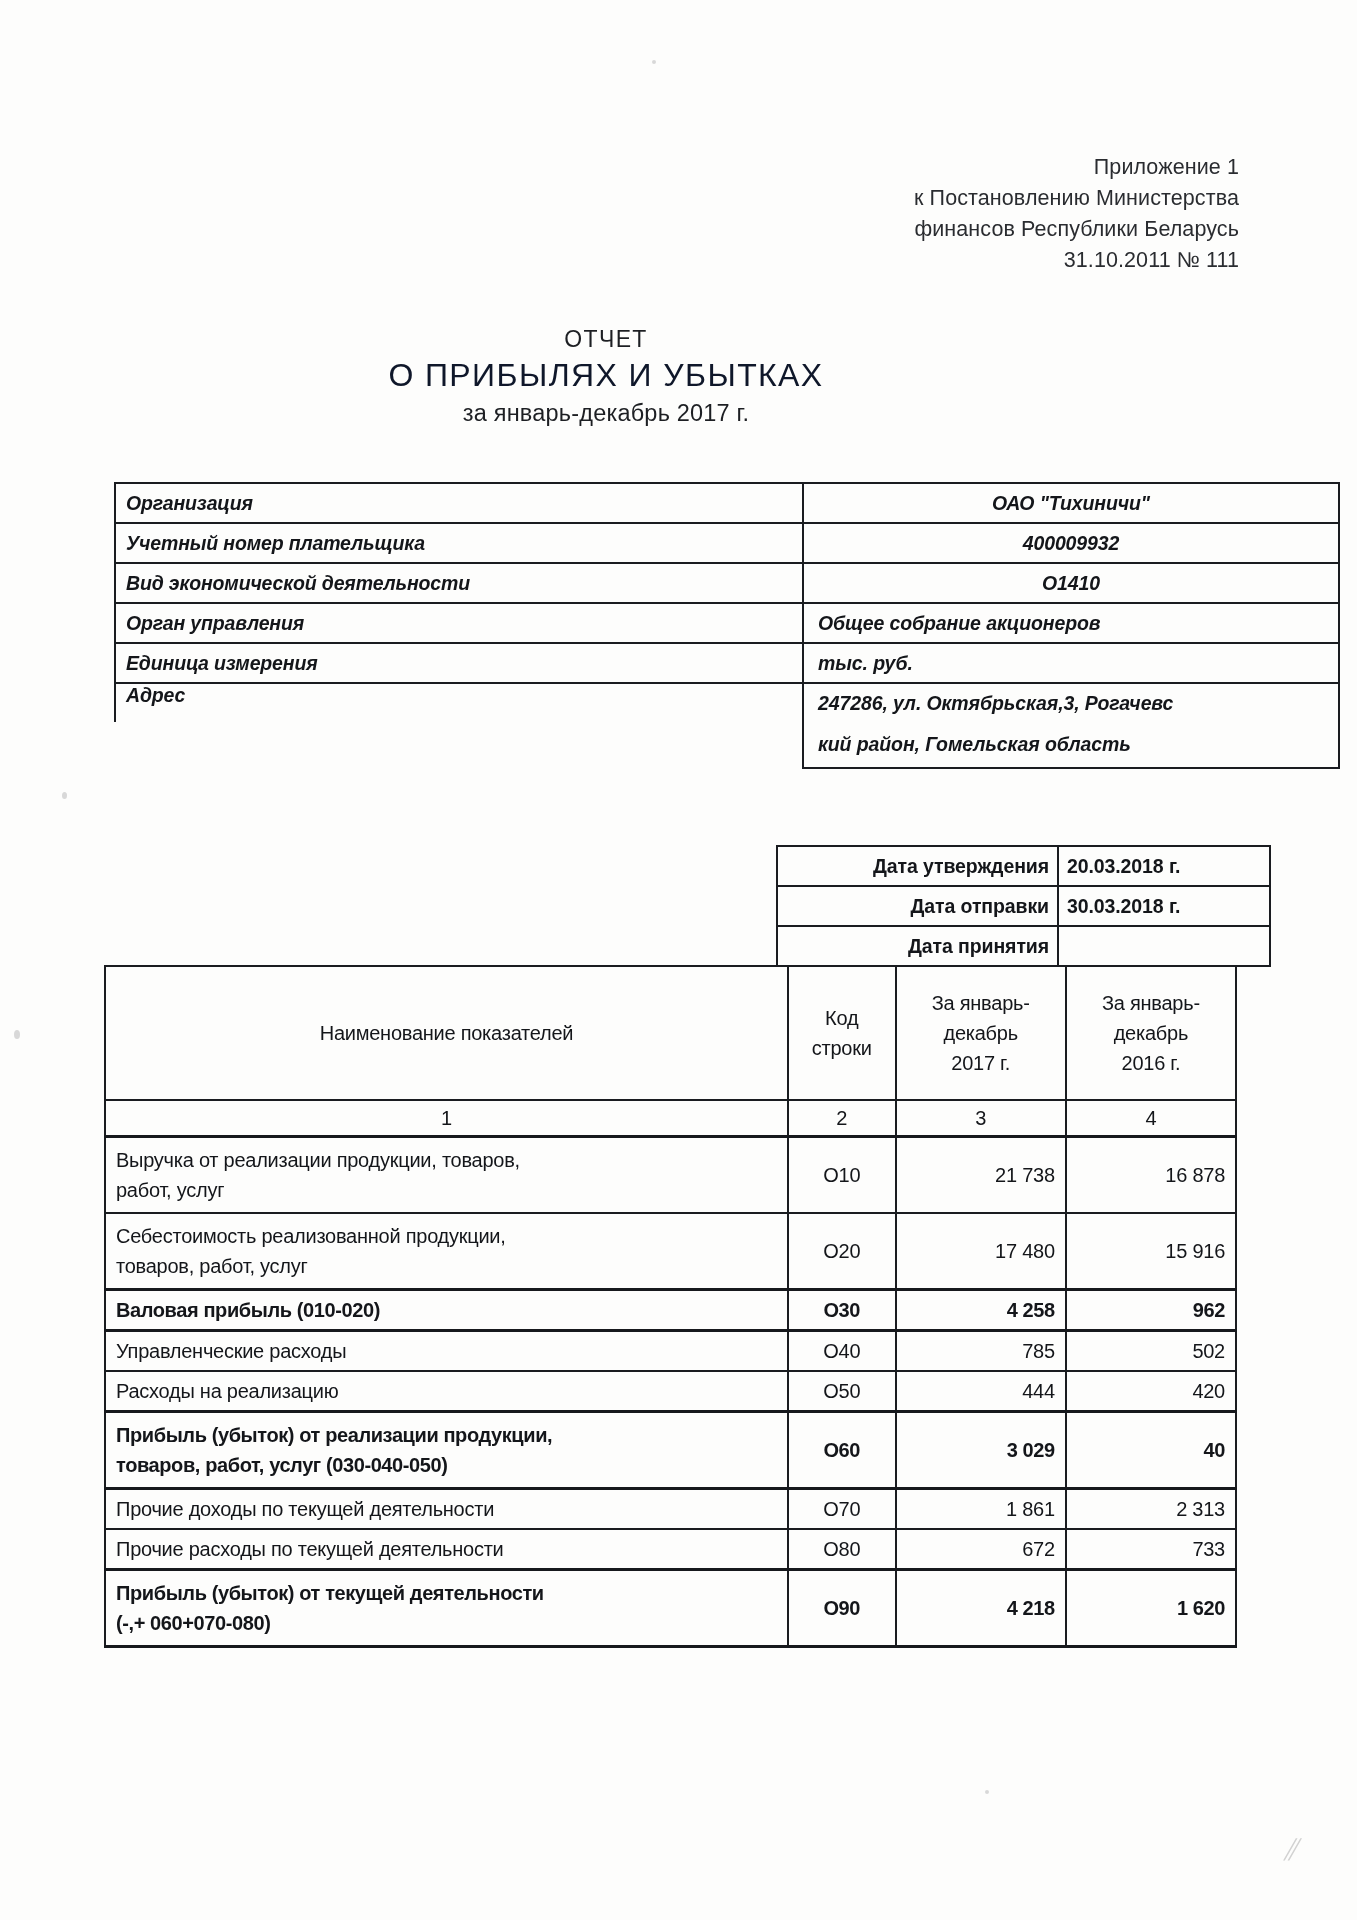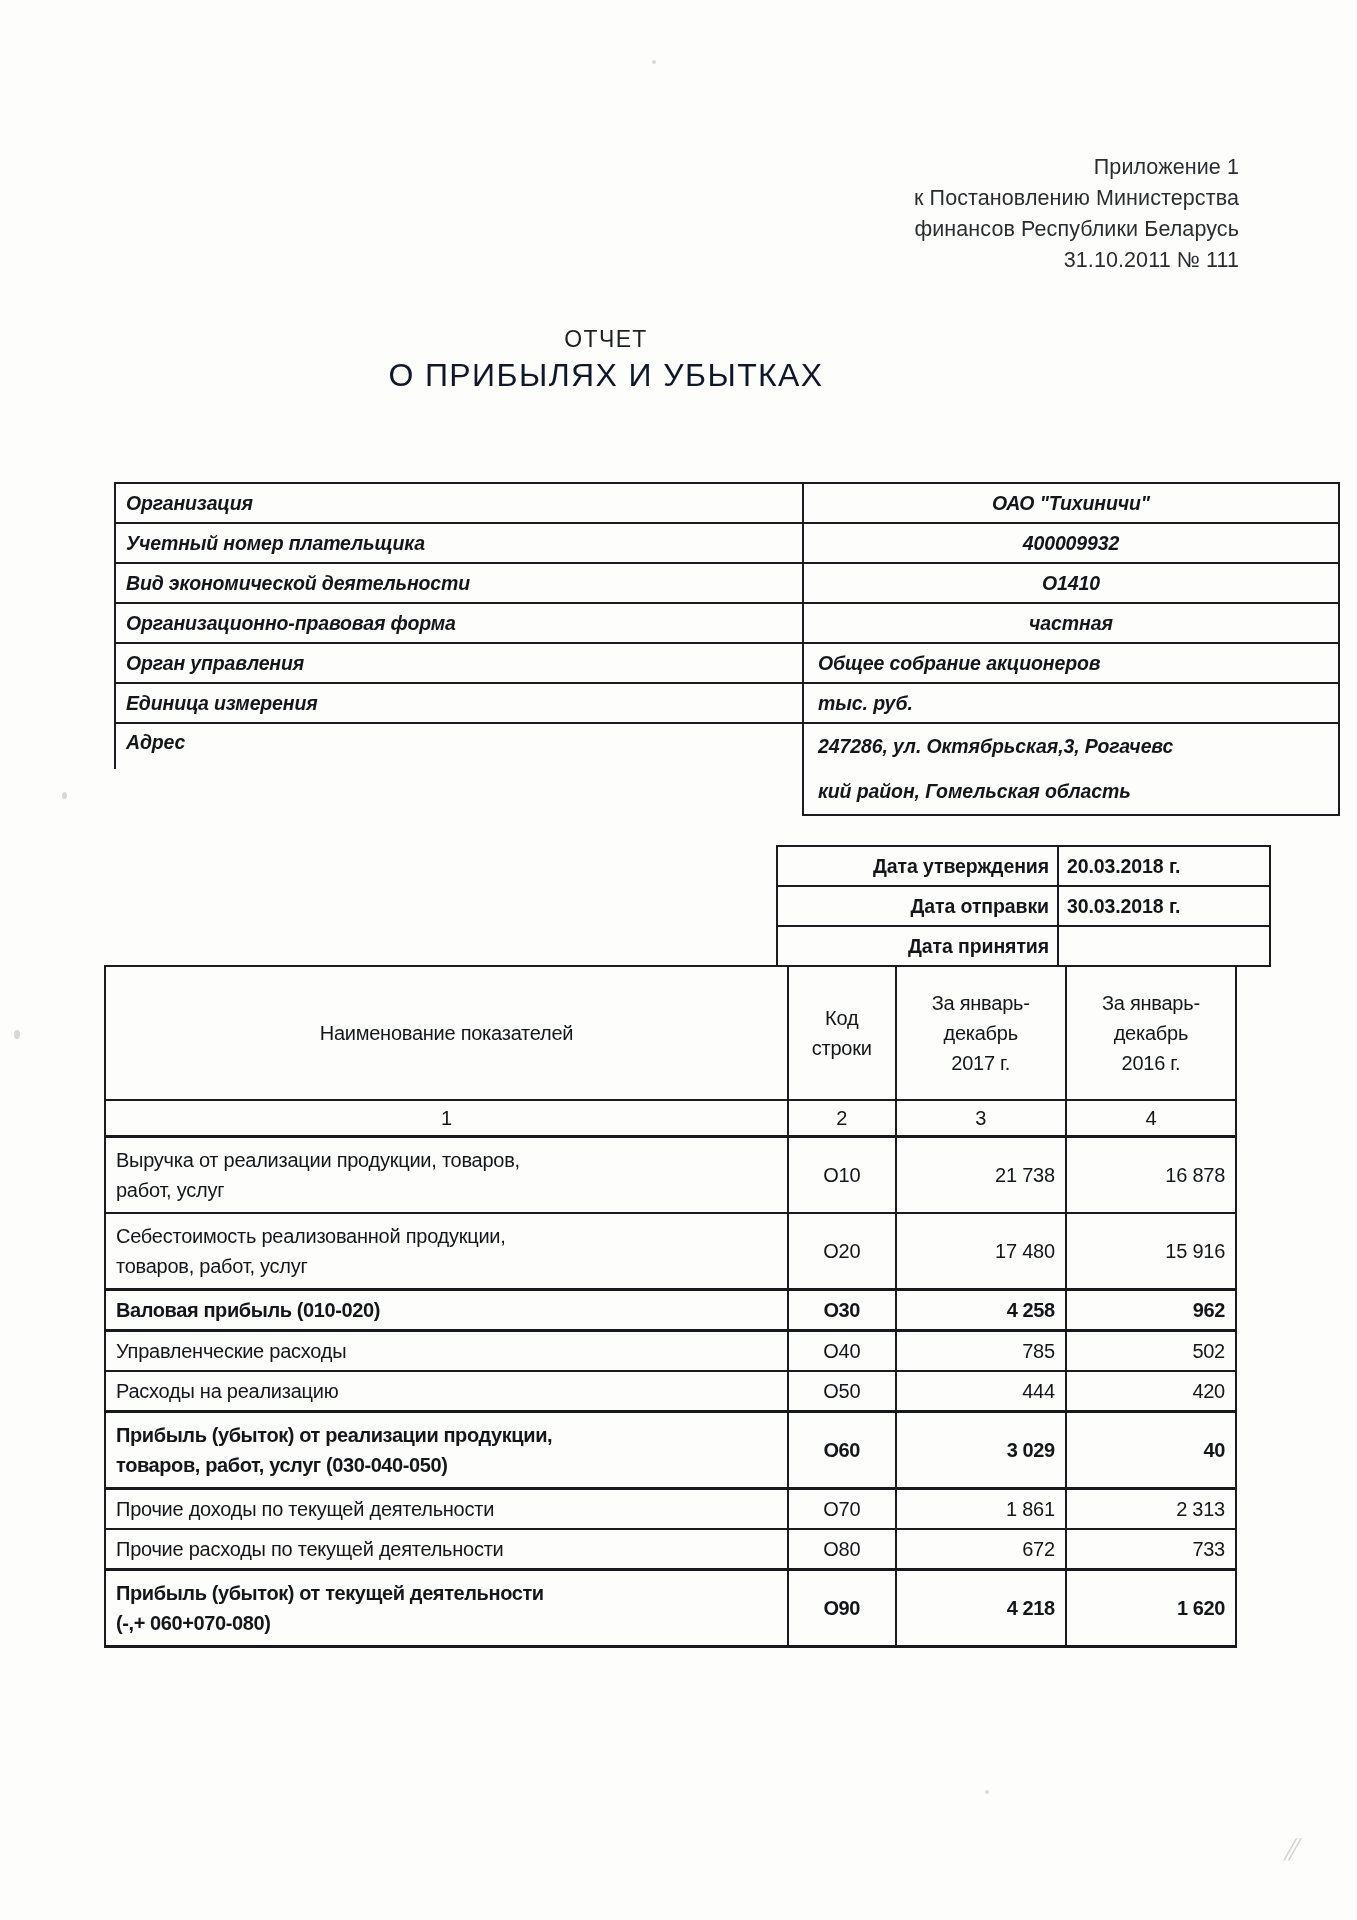--- a/index.html
+++ b/index.html
@@ -86,21 +86,21 @@
     height: 38px;
   }
   .info-table td.val {
     font-weight: bold;
     letter-spacing: -0.1px;
   }
   .val-center { text-align: center; }
   .val-left   { text-align: left; padding-left: 14px !important; }
   .no-top-border { border-top: none !important; }
   .no-bottom-border { border-bottom: none !important; }
-  .addr-row td.lbl { vertical-align: top; padding-top: 7px; }
+  .addr-row td.lbl { vertical-align: top; }
   .addr-cont td { height: 45px; }
   .blank-cell { border-left: none !important; border-right: none !important;
                 border-bottom: none !important; border-top: none !important; }
 
   
   .dates-table {
     position: absolute;
     left: 776px;
     top: 845px;
     width: 461px;
@@ -197,39 +197,36 @@
   <div class="doc-header">
     <div>Приложение 1</div>
     <div>к Постановлению Министерства</div>
     <div>финансов Республики Беларусь</div>
     <div>31.10.2011 № 111</div>
   </div>
 
   <div class="title-block">
     <div class="title-line1">ОТЧЕТ</div>
     <div class="title-line2">О ПРИБЫЛЯХ И УБЫТКАХ</div>
+    <div class="title-line3">за январь-декабрь 2017 г.</div>
   </div>
 
   <table class="info-table">
     <tbody>
       <tr>
         <td class="lbl">Организация</td>
         <td class="val val-center">ОАО "Тихиничи"</td>
       </tr>
       <tr>
         <td class="lbl">Учетный номер плательщика</td>
         <td class="val val-center">400009932</td>
       </tr>
       <tr>
         <td class="lbl">Вид экономической деятельности</td>
         <td class="val val-center">О1410</td>
-      </tr>
-      <tr>
-        <td class="lbl">Организационно-правовая форма</td>
-        <td class="val val-center">частная</td>
       </tr>
       <tr>
         <td class="lbl">Орган управления</td>
         <td class="val val-left">Общее собрание акционеров</td>
       </tr>
       <tr>
         <td class="lbl">Единица измерения</td>
         <td class="val val-left">тыс. руб.</td>
       </tr>
       <tr class="addr-row">

